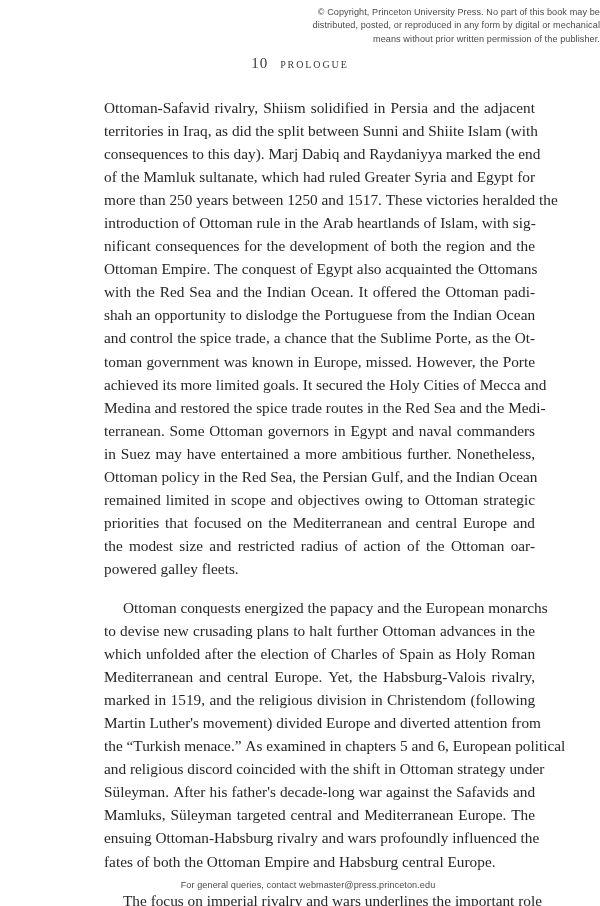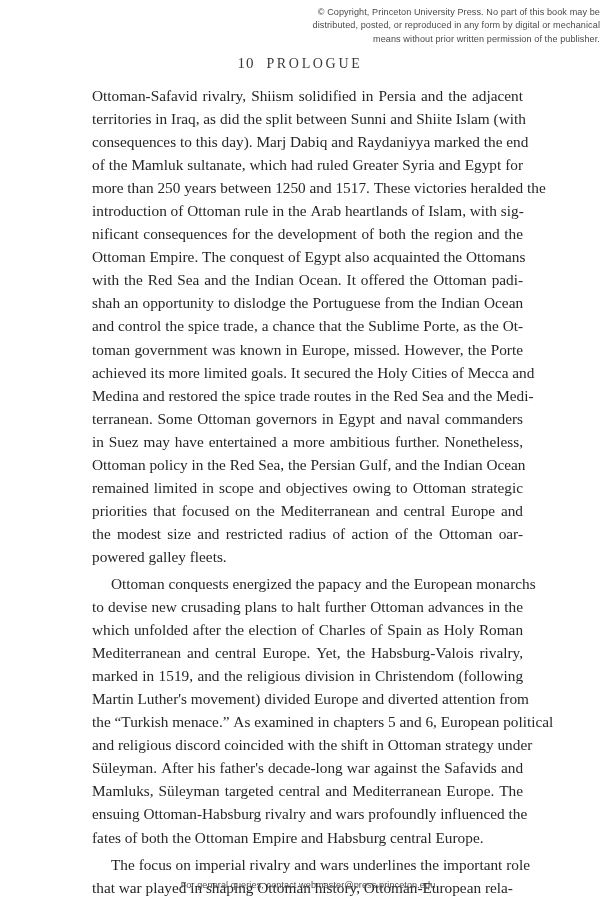--- a/index.html
+++ b/index.html
@@ -56,33 +56,33 @@
     font-size: 15px;
     letter-spacing: 0.06em;
     font-variant-numeric: oldstyle-nums;
   }
   .running-head .rh-gap {
     display: inline-block;
     width: 12px;
   }
   .running-head .rh-title {
     letter-spacing: 0.19em;
-    font-size: 14px;
+    font-size: 10px;
   }
 
   
   .textblock {
     position: absolute;
     left: 88px;
     top: 80px;
     width: 431px;
   }
 
   p.para {
-    margin: 4px;
+    margin: 16px;
     padding: 0;
     color: #262626;
     font-family: "Liberation Serif", serif;
     font-size: 15.3px;
     line-height: 23.05px;
   }
 
   
   .ln {
     display: block;

